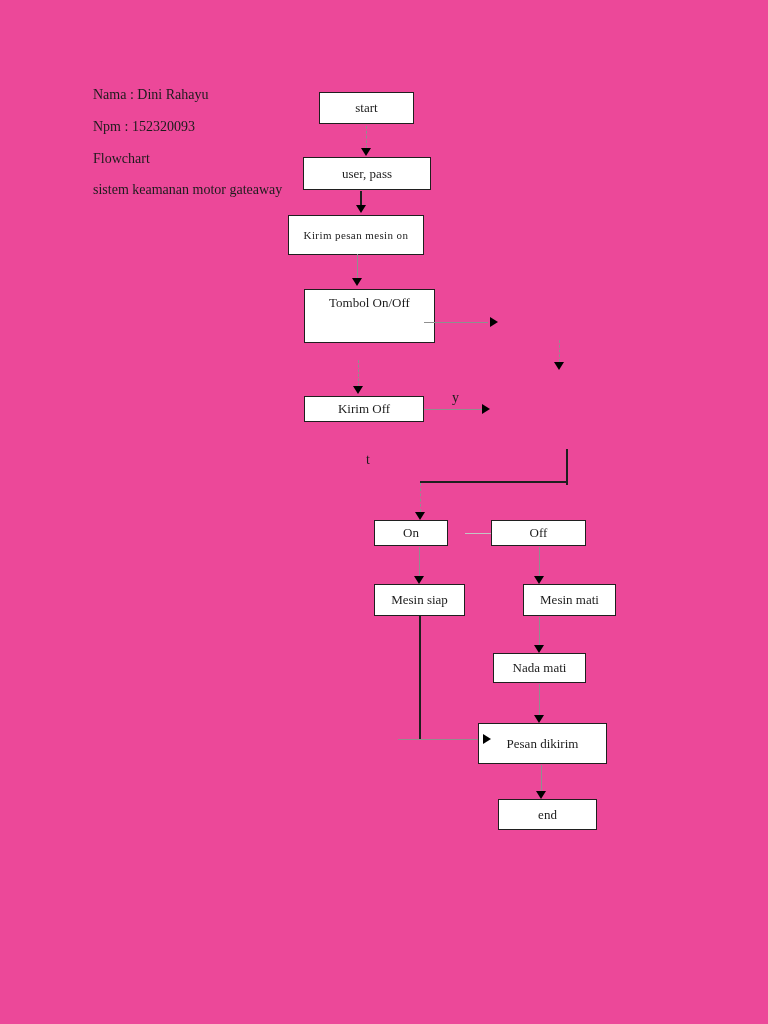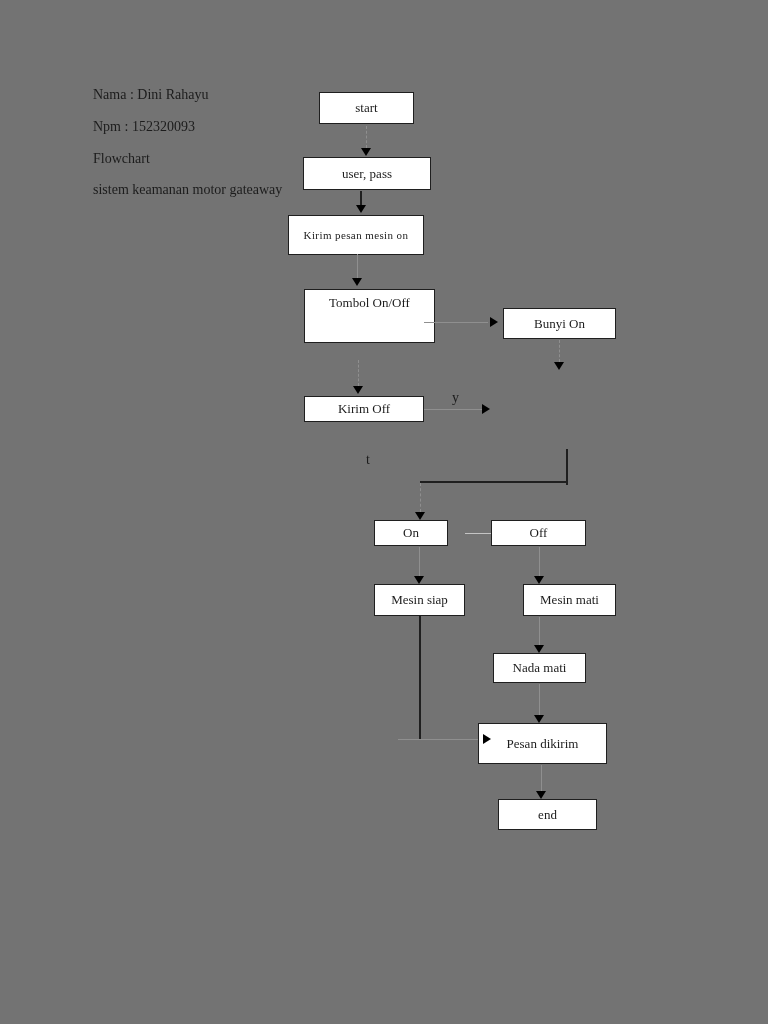--- a/index.html
+++ b/index.html
@@ -1,18 +1,18 @@
 <!DOCTYPE html>
 <html><head>
 <meta charset="utf-8">
 <style>
   html,body{margin:0;padding:0;}
   body{background:#ffffff;width:768px;height:1024px;overflow:hidden;
        font-family:"Liberation Serif","DejaVu Serif",serif;}
-  .page{position:relative;width:768px;height:1024px;background:#737373;}
+  .page{position:relative;width:768px;height:1024px;background:#ec4899;}
   .hline-text{position:absolute;left:93px;font-size:14px;color:#1c1c1c;white-space:nowrap;}
   .node{position:absolute;background:#ffffff;border:1.6px solid #1f1f1f;
         box-sizing:border-box;display:flex;align-items:center;justify-content:center;
         font-size:13px;color:#1c1c1c;white-space:nowrap;}
   .node.top-text{align-items:flex-start;padding-top:5px;}
   .node.small{font-size:11px;letter-spacing:0.4px;}
   .vline{position:absolute;width:0;border-left:1.2px solid #8f8f8f;}
   .vline.dashed{border-left-style:dashed;}
   .vline.black{border-left:2px solid #1f1f1f;}
   .hl{position:absolute;height:0;border-top:1.2px solid #8f8f8f;}
@@ -33,21 +33,20 @@
 
   <div class="hline-text" style="top:87px;">Nama : Dini Rahayu</div>
   <div class="hline-text" style="top:119px;">Npm : 152320093</div>
   <div class="hline-text" style="top:151px;">Flowchart</div>
   <div class="hline-text" style="top:182px;">sistem keamanan motor gateaway</div>
 
   <div class="node" style="left:319px;top:92px;width:95px;height:32px;">start</div>
   <div class="node" style="left:303px;top:157px;width:128px;height:33px;">user, pass</div>
   <div class="node small" style="left:288px;top:215px;width:136px;height:40px;">Kirim pesan mesin on</div>
   <div class="node top-text" style="left:293px;top:289px;width:131px;height:54px;margin-left:11px;">Tombol On/Off</div>
-  <div class="node" style="left:503px;top:308px;width:113px;height:31px;">Bunyi On</div>
   <div class="node" style="left:304px;top:396px;width:120px;height:26px;">Kirim Off</div>
   <div class="node" style="left:374px;top:520px;width:74px;height:26px;">On</div>
   <div class="node" style="left:491px;top:520px;width:95px;height:26px;">Off</div>
   <div class="node" style="left:374px;top:584px;width:91px;height:32px;">Mesin siap</div>
   <div class="node" style="left:493px;top:584px;width:93px;height:32px;margin-left:30px;">Mesin mati</div>
   <div class="node" style="left:493px;top:653px;width:93px;height:30px;">Nada mati</div>
   <div class="node" style="left:478px;top:723px;width:129px;height:41px;">Pesan dikirim</div>
   <div class="node" style="left:498px;top:799px;width:99px;height:31px;">end</div>
 
   <div class="edge-label" style="left:452px;top:390px;">y</div>

